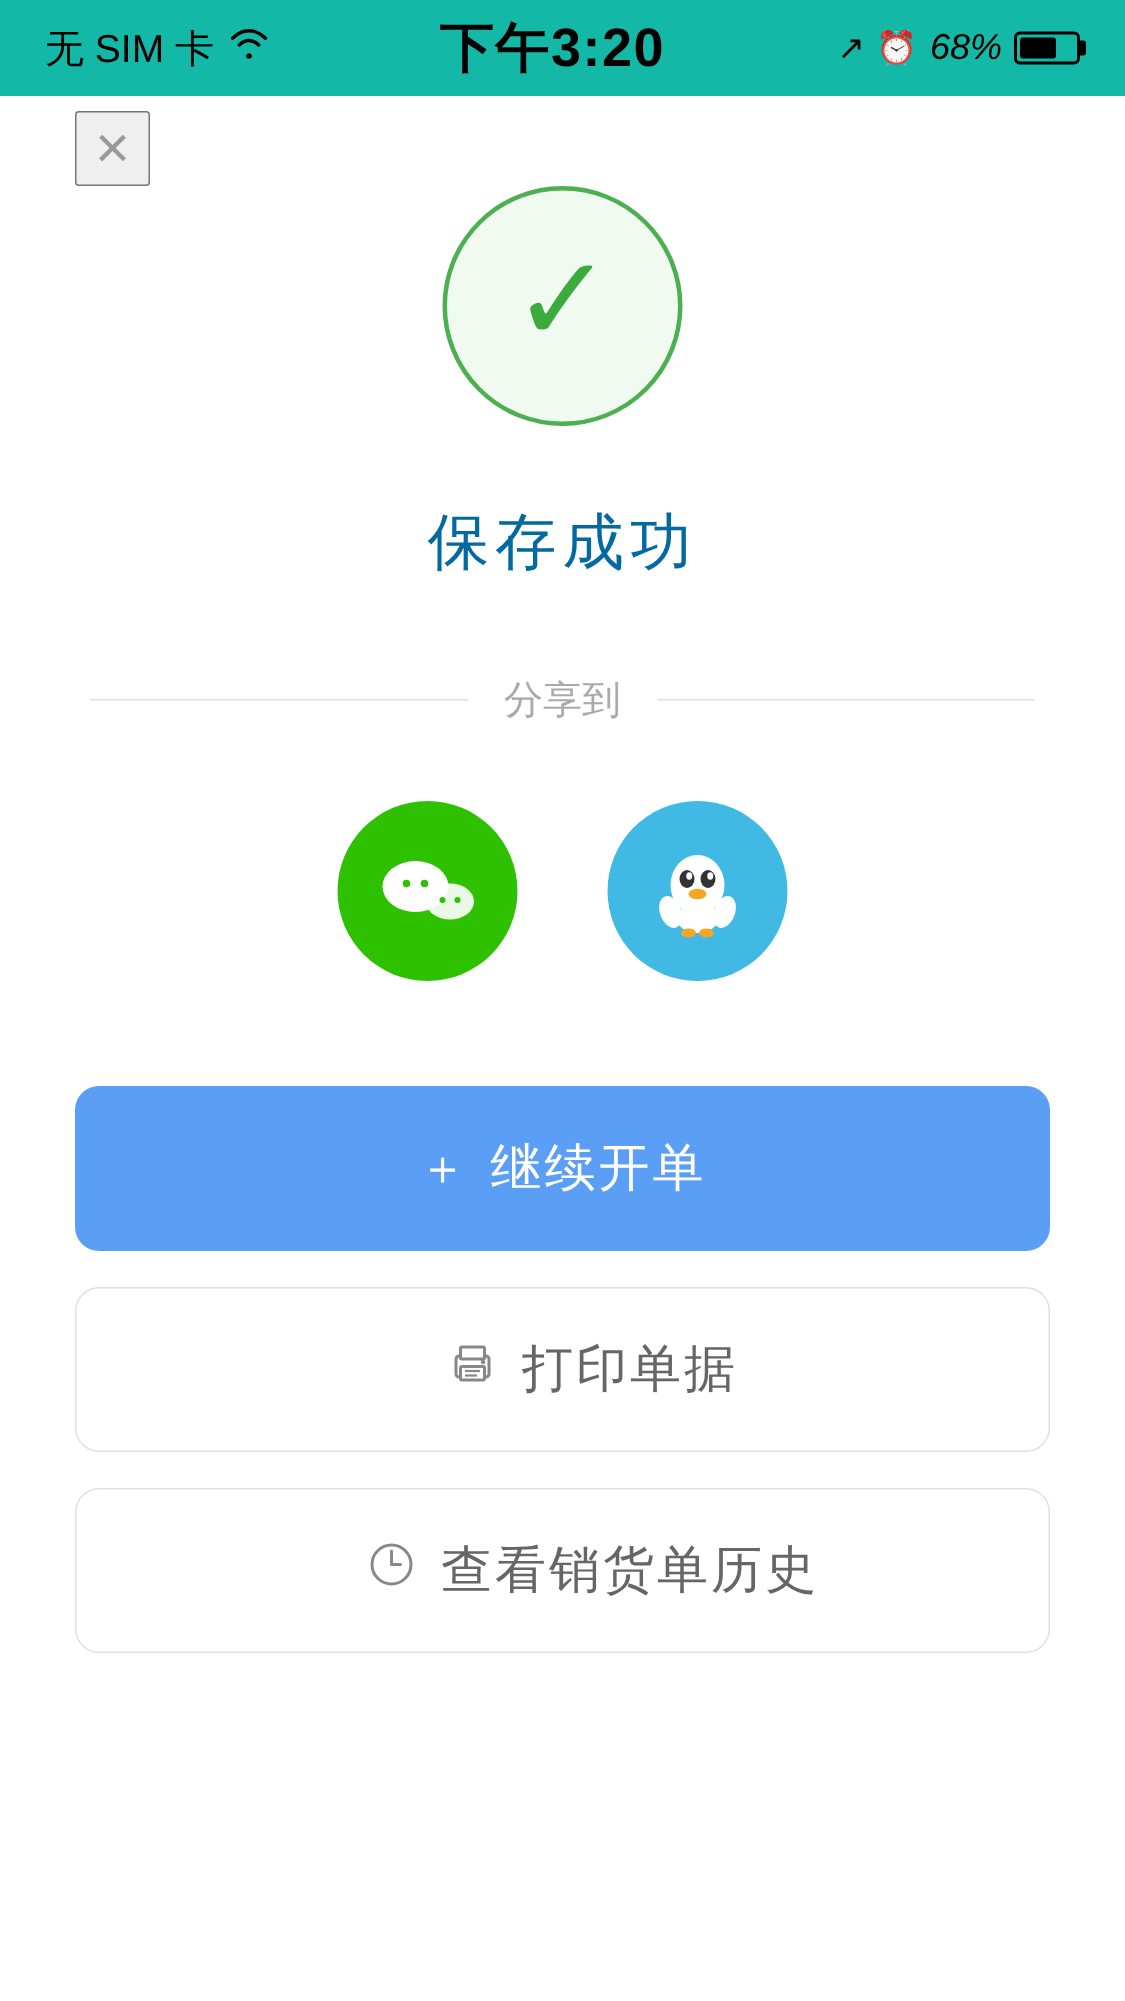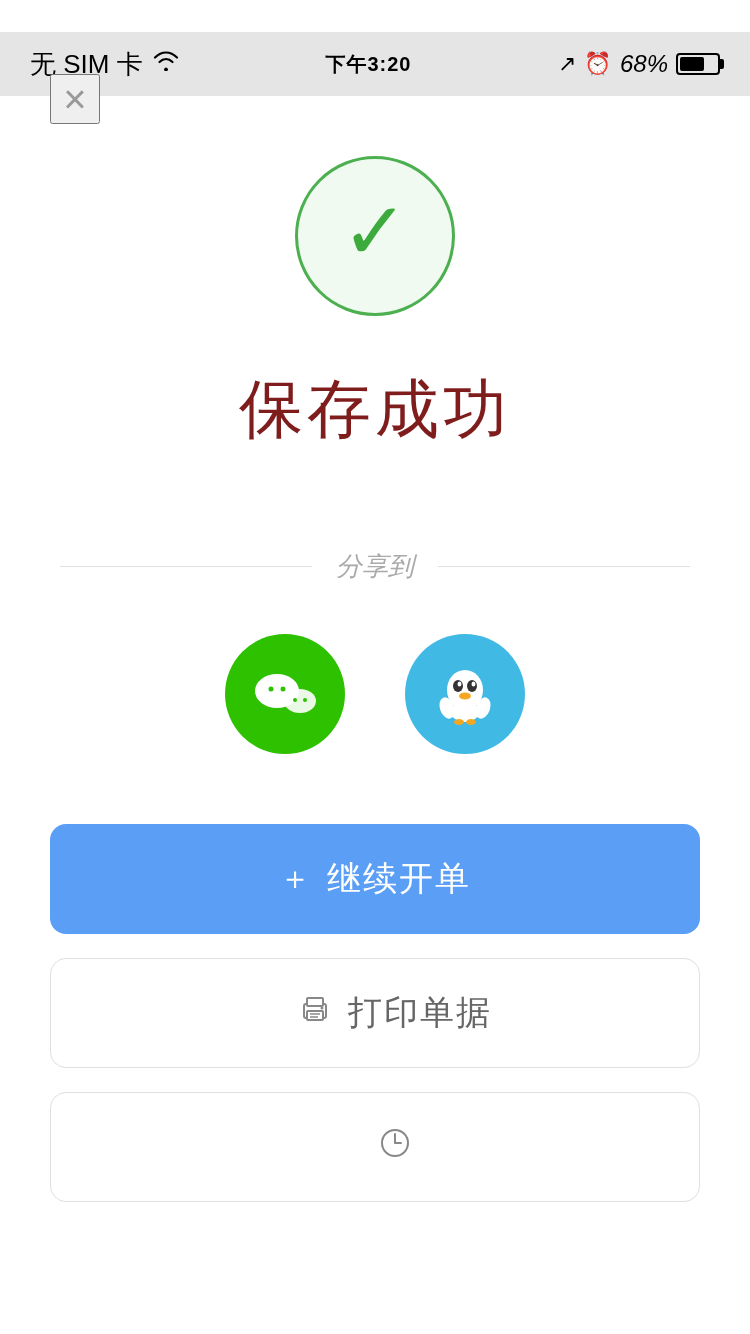--- a/index.html
+++ b/index.html
@@ -14,39 +14,38 @@
     }
 
     
     .status-bar {
       width: 100%;
       height: 64px;
       display: flex;
       align-items: center;
       justify-content: space-between;
       padding: 0 30px;
-      background: #e5e5e5;
-      margin-top: 32px;
+      background: #14b8a6;
     }
 
     .status-left {
       display: flex;
       align-items: center;
       gap: 10px;
       font-size: 26px;
       color: #000;
       font-weight: 500;
     }
 
     .wifi-icon {
       font-size: 22px;
     }
 
     .status-center {
-      font-size: 20px;
+      font-size: 36px;
       font-weight: 600;
       color: #000;
       letter-spacing: 1px;
     }
 
     .status-right {
       display: flex;
       align-items: center;
       gap: 8px;
       font-size: 24px;
@@ -133,24 +132,24 @@
     .checkmark {
       font-size: 80px;
       color: #3daa3d;
       line-height: 1;
       position: relative;
       top: -4px;
     }
 
     
     .success-title {
-      font-size: 64px;
+      font-size: 41px;
       font-weight: 400;
-      color: #7f1d1d;
-      margin-bottom: 96px;
+      color: #0369a1;
+      margin-bottom: 60px;
       letter-spacing: 4px;
     }
 
     
     .share-divider {
       width: 100%;
       display: flex;
       align-items: center;
       padding: 0 60px;
       margin-bottom: 50px;
@@ -159,21 +158,20 @@
     .divider-line {
       flex: 1;
       height: 1px;
       background: #e0e0e0;
     }
 
     .divider-text {
       font-size: 26px;
       color: #aaa;
       padding: 0 24px;
-      font-style: italic;
     }
 
     
     .share-icons {
       display: flex;
       gap: 60px;
       margin-bottom: 70px;
     }
 
     .share-icon-btn {
@@ -360,17 +358,18 @@
       <span style="color:#666;letter-spacing:2px;">打印单据</span>
     </button>
 
     <button class="action-btn btn-secondary">
       <span class="btn-icon">
         <svg width="34" height="34" viewBox="0 0 34 34" fill="none">
           <circle cx="17" cy="17" r="13" stroke="#888" stroke-width="2" fill="none"></circle>
           <polyline points="17,8 17,17 23,17" stroke="#888" stroke-width="2" stroke-linecap="round" stroke-linejoin="round" fill="none"></polyline>
         </svg>
       </span>
+      <span style="color:#666;letter-spacing:2px;">查看销货单历史</span>
     </button>
 
   </div>
 
 </div>
 
 </body></html>

